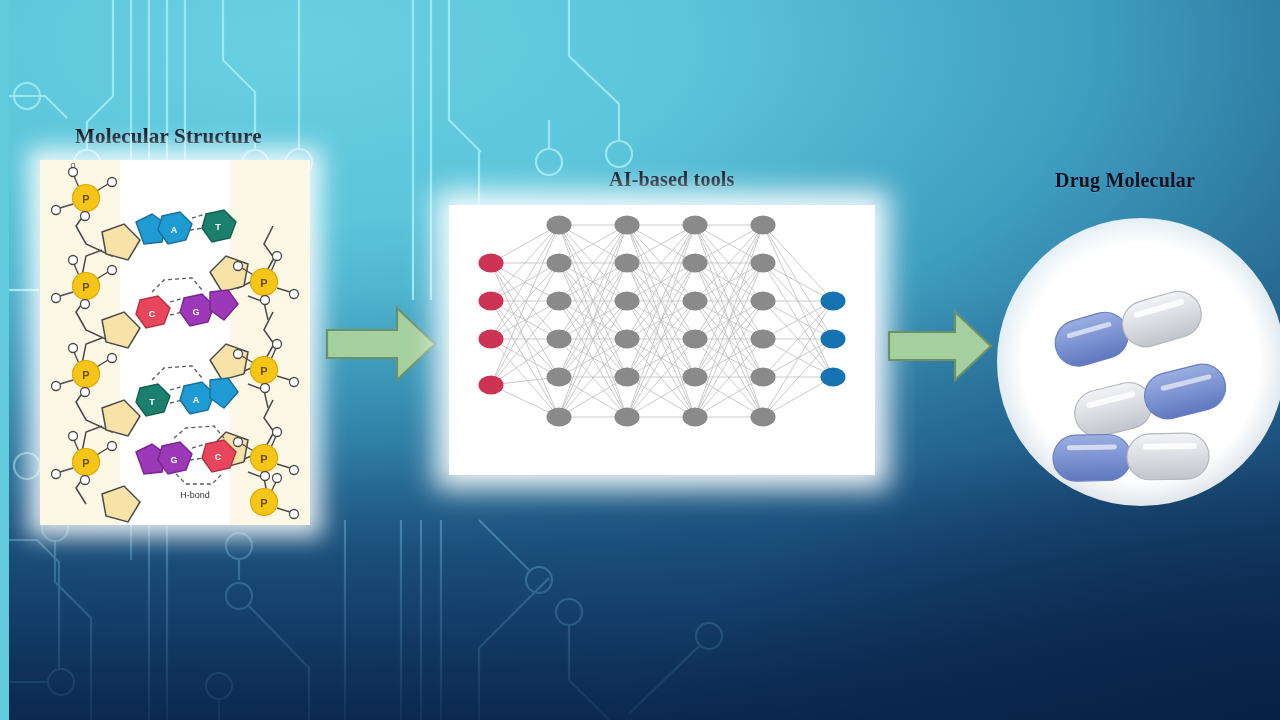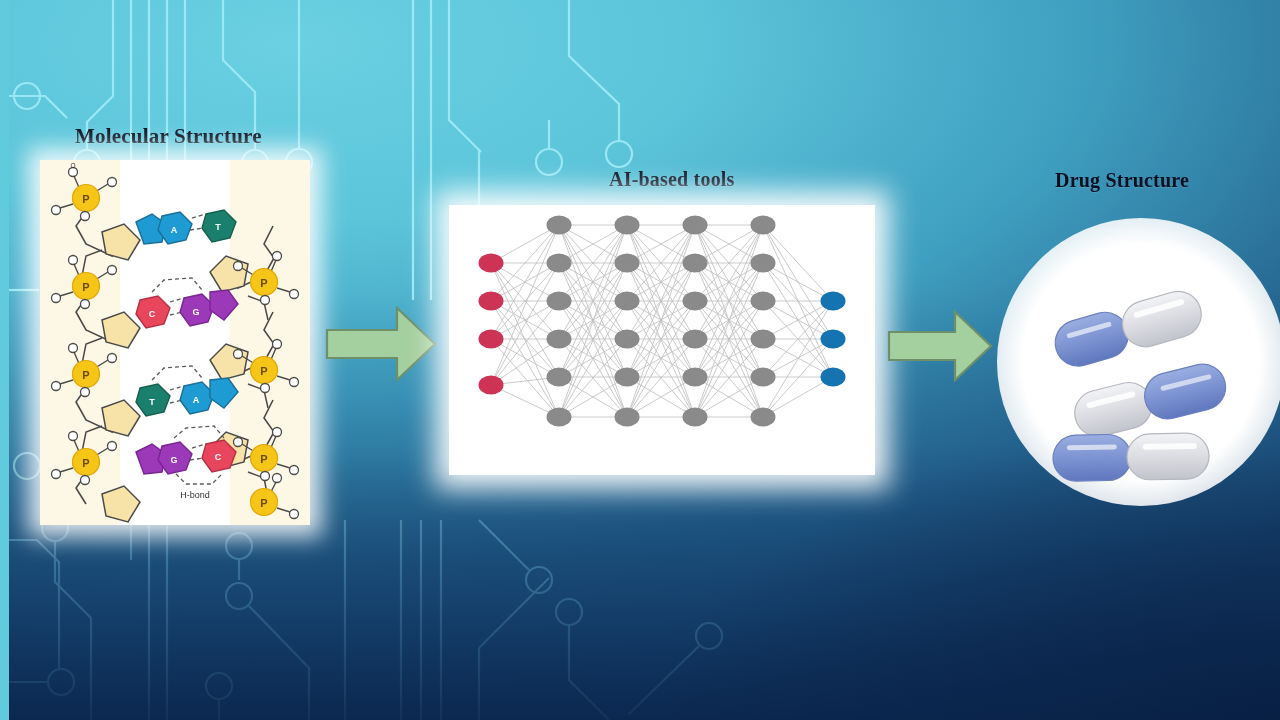--- a/index.html
+++ b/index.html
@@ -150,21 +150,21 @@
       <circle cx="700" cy="636" r="13"></circle>
       <path d="M690,646 L620,714"></path>
     </g>
   </svg>
 
   <div class="bg-vert"></div>
   <div class="bg-corner"></div>
 
   <div class="heading" id="title-molecular">Molecular Structure</div>
   <div class="heading" id="title-ai">AI-based tools</div>
-  <div class="heading" id="title-drug">Drug Structure</div>
+  <div class="heading" id="title-drug">Drug Molecular</div>
 
   <div id="dna-panel">
     <div class="band-white"></div>
 
     <svg id="dna-svg" viewBox="0 0 270 365" width="270" height="365">
 
       <g fill="none" stroke="#4a4a4a" stroke-width="1.6">
 
         <path d="M37,34 L46,52 L36,66 L46,84 L72,96 L72,70"></path>
         <path d="M37,120 L46,138 L36,152 L46,170 L72,182 L72,156"></path>

